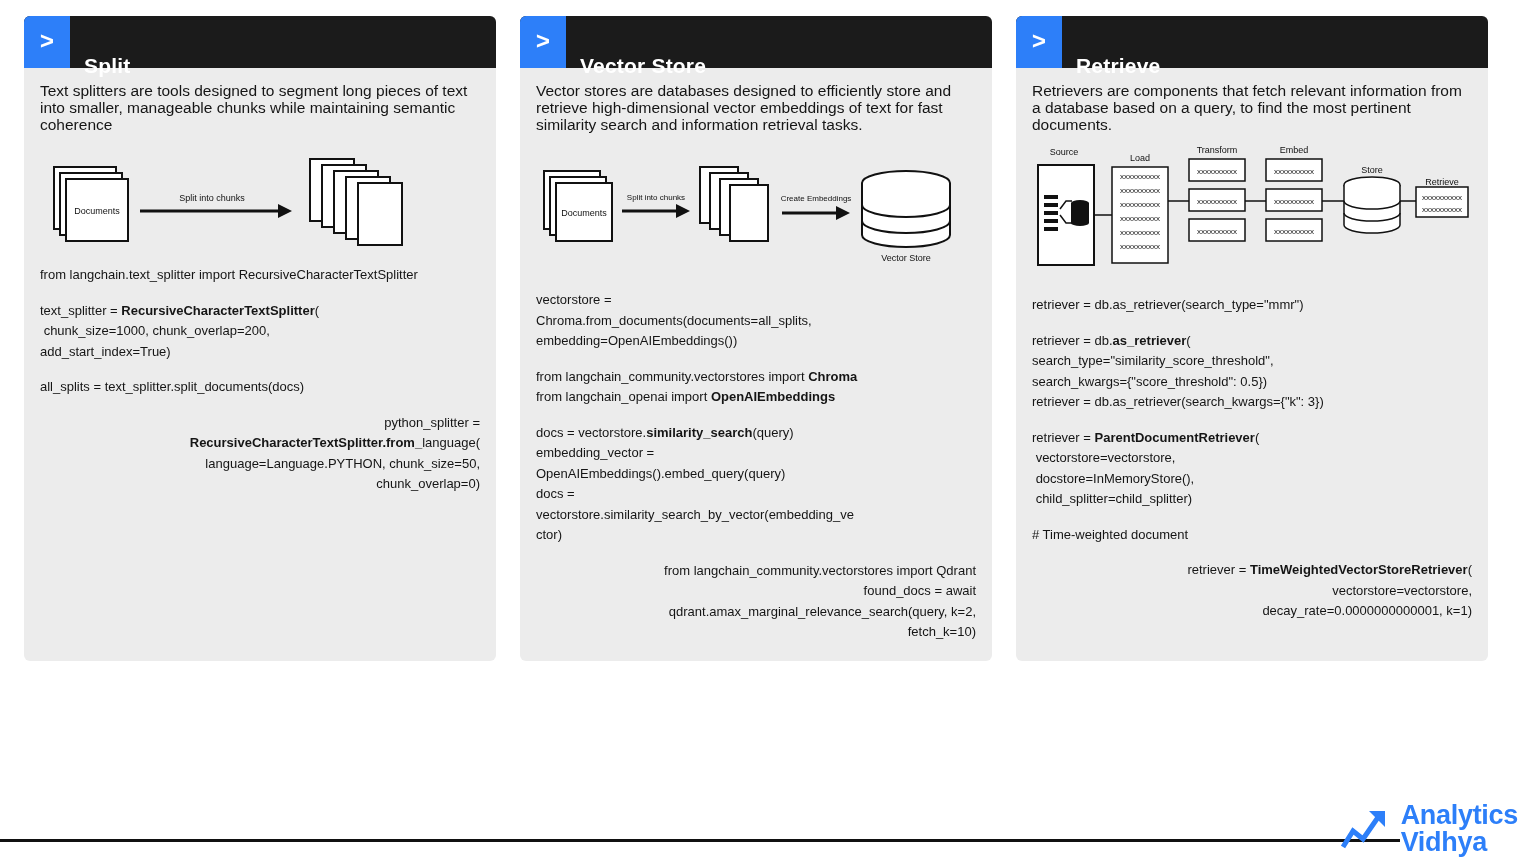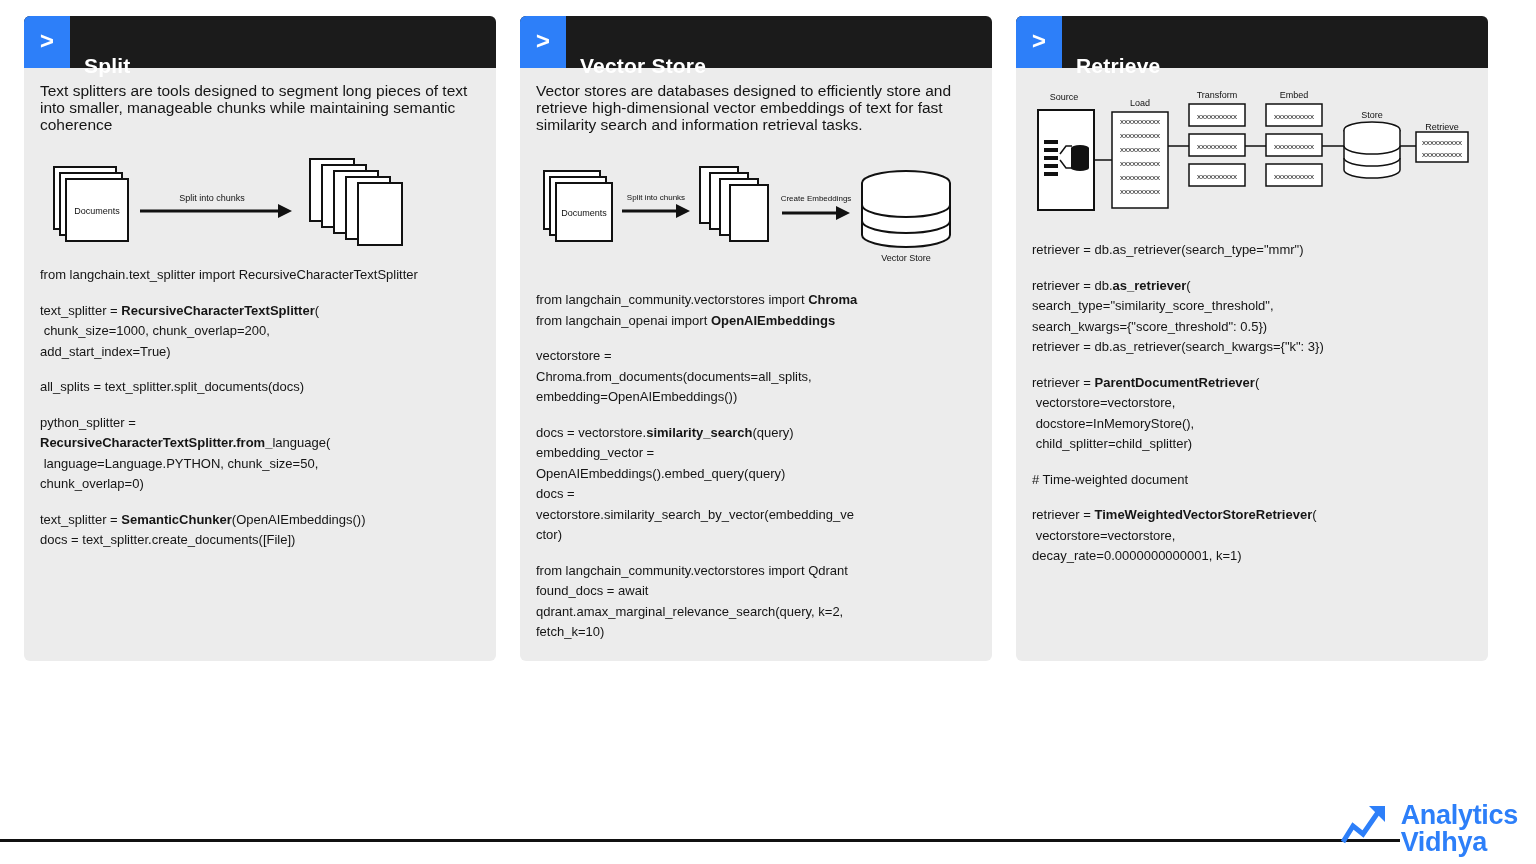--- a/index.html
+++ b/index.html
@@ -74,37 +74,37 @@
     font-size: 13px;
     line-height: 20.5px;
     color: #151515;
     white-space: pre-wrap;
     word-break: break-word;
     margin: 0;
     font-family: "Liberation Sans", sans-serif;
   }
   .code b { font-weight: bold; }
   .code-block { margin-bottom: 15px; }
-  .code-block:last-child { margin-bottom: 0; }
+  .code-block:last-child { margin-bottom: 0; text-align: right; }
   .fig svg { display: block; }
 
   .footer-rule {
     position: absolute;
     left: 0;
     bottom: 22px;
     width: 1400px;
     height: 3px;
     background: #111111;
   }
   .logo {
     position: absolute;
     right: 18px;
     bottom: 8px;
     display: flex;
-    align-items: flex-start;
+    align-items: center;
     gap: 8px;
   }
   .logo-text {
     color: #2d7ff9;
     font-size: 27px;
     font-weight: bold;
     line-height: 27px;
     letter-spacing: -0.3px;
   }
   .logo-text span { display: block; }
@@ -152,24 +152,20 @@
         </div>
       <div class="code-block">
           <p class="code">all_splits = text_splitter.split_documents(docs)</p>
         </div>
       <div class="code-block">
           <p class="code">python_splitter =
 <b>RecursiveCharacterTextSplitter.from_</b>language(
  language=Language.PYTHON, chunk_size=50,
 chunk_overlap=0)</p>
         </div>
-      <div class="code-block">
-          <p class="code">text_splitter = <b>SemanticChunker</b>(OpenAIEmbeddings())
-docs = text_splitter.create_documents([File])</p>
-        </div>
     </div>
   </div>
 
   <div class="card">
     <div class="card-header">
       <div class="prompt-badge">&gt;</div>
       <div class="card-title">Vector Store</div>
     </div>
     <div class="card-body">
       <p class="desc">Vector stores are databases designed to efficiently store and retrieve high-dimensional vector embeddings of text for fast similarity search and information retrieval tasks.</p>
@@ -196,27 +192,27 @@
 
           <ellipse cx="370" cy="40" rx="44" ry="12" fill="#ffffff" stroke="#111" stroke-width="2"></ellipse>
           <path d="M326 40 L326 92 A44 12 0 0 0 414 92 L414 40" fill="#ffffff" stroke="#111" stroke-width="2"></path>
           <path d="M326 62 A44 12 0 0 0 414 62" fill="none" stroke="#111" stroke-width="2"></path>
           <path d="M326 78 A44 12 0 0 0 414 78" fill="none" stroke="#111" stroke-width="2"></path>
           <text x="370" y="118" font-family="Liberation Sans, sans-serif" font-size="9" text-anchor="middle" fill="#111">Vector Store</text>
         </svg>
       </div>
 
       <div class="code-block">
-          <p class="code">from langchain_community.vectorstores import <b>Chroma</b>
-from langchain_openai import <b>OpenAIEmbeddings</b></p>
-        </div>
-      <div class="code-block">
           <p class="code">vectorstore =
 Chroma.from_documents(documents=all_splits,
 embedding=OpenAIEmbeddings())</p>
+        </div>
+      <div class="code-block">
+          <p class="code">from langchain_community.vectorstores import <b>Chroma</b>
+from langchain_openai import <b>OpenAIEmbeddings</b></p>
         </div>
       <div class="code-block">
           <p class="code">docs = vectorstore.<b>similarity_search</b>(query)
 embedding_vector =
 OpenAIEmbeddings().embed_query(query)
 docs =
 vectorstore.similarity_search_by_vector(embedding_ve
 ctor)</p>
         </div>
       <div class="code-block">
@@ -227,20 +223,21 @@
         </div>
     </div>
   </div>
 
   <div class="card">
     <div class="card-header">
       <div class="prompt-badge">&gt;</div>
       <div class="card-title">Retrieve</div>
     </div>
     <div class="card-body">
+      <p class="desc">Retrievers are components that fetch relevant information from a database based on a query, to find the most pertinent documents.</p>
 
       <div class="fig">
         <svg width="440" height="140" viewBox="0 0 440 140">
 
           <text x="32" y="12" font-family="Liberation Sans, sans-serif" font-size="9" text-anchor="middle" fill="#111">Source</text>
           <text x="108" y="18" font-family="Liberation Sans, sans-serif" font-size="9" text-anchor="middle" fill="#111">Load</text>
           <text x="185" y="10" font-family="Liberation Sans, sans-serif" font-size="9" text-anchor="middle" fill="#111">Transform</text>
           <text x="262" y="10" font-family="Liberation Sans, sans-serif" font-size="9" text-anchor="middle" fill="#111">Embed</text>
           <text x="340" y="30" font-family="Liberation Sans, sans-serif" font-size="9" text-anchor="middle" fill="#111">Store</text>
           <text x="410" y="42" font-family="Liberation Sans, sans-serif" font-size="9" text-anchor="middle" fill="#111">Retrieve</text>

